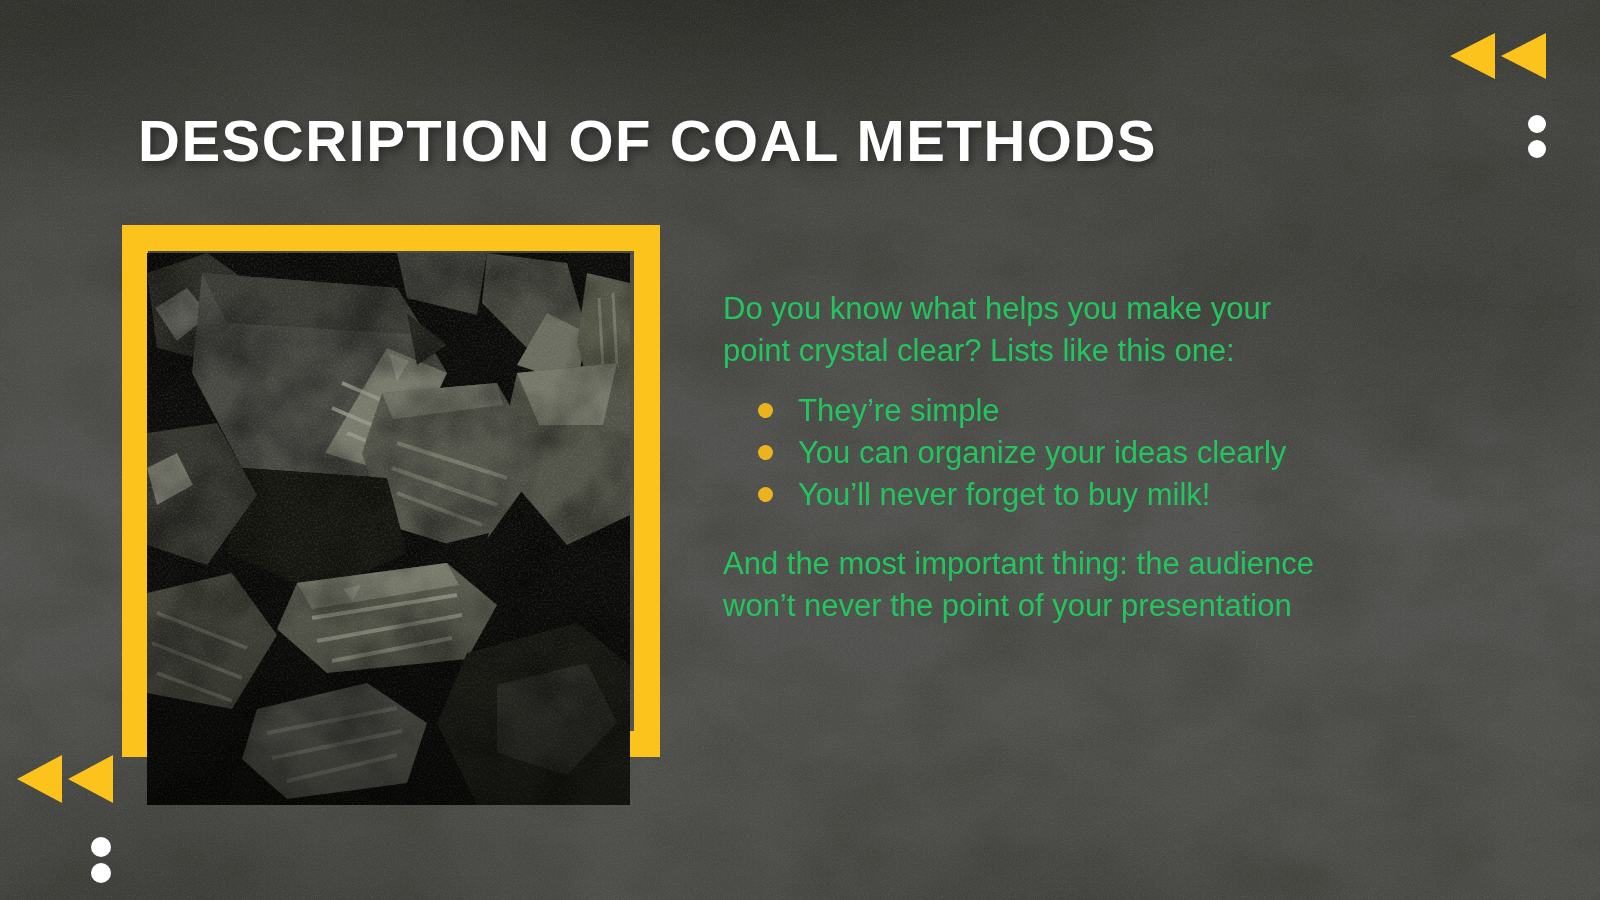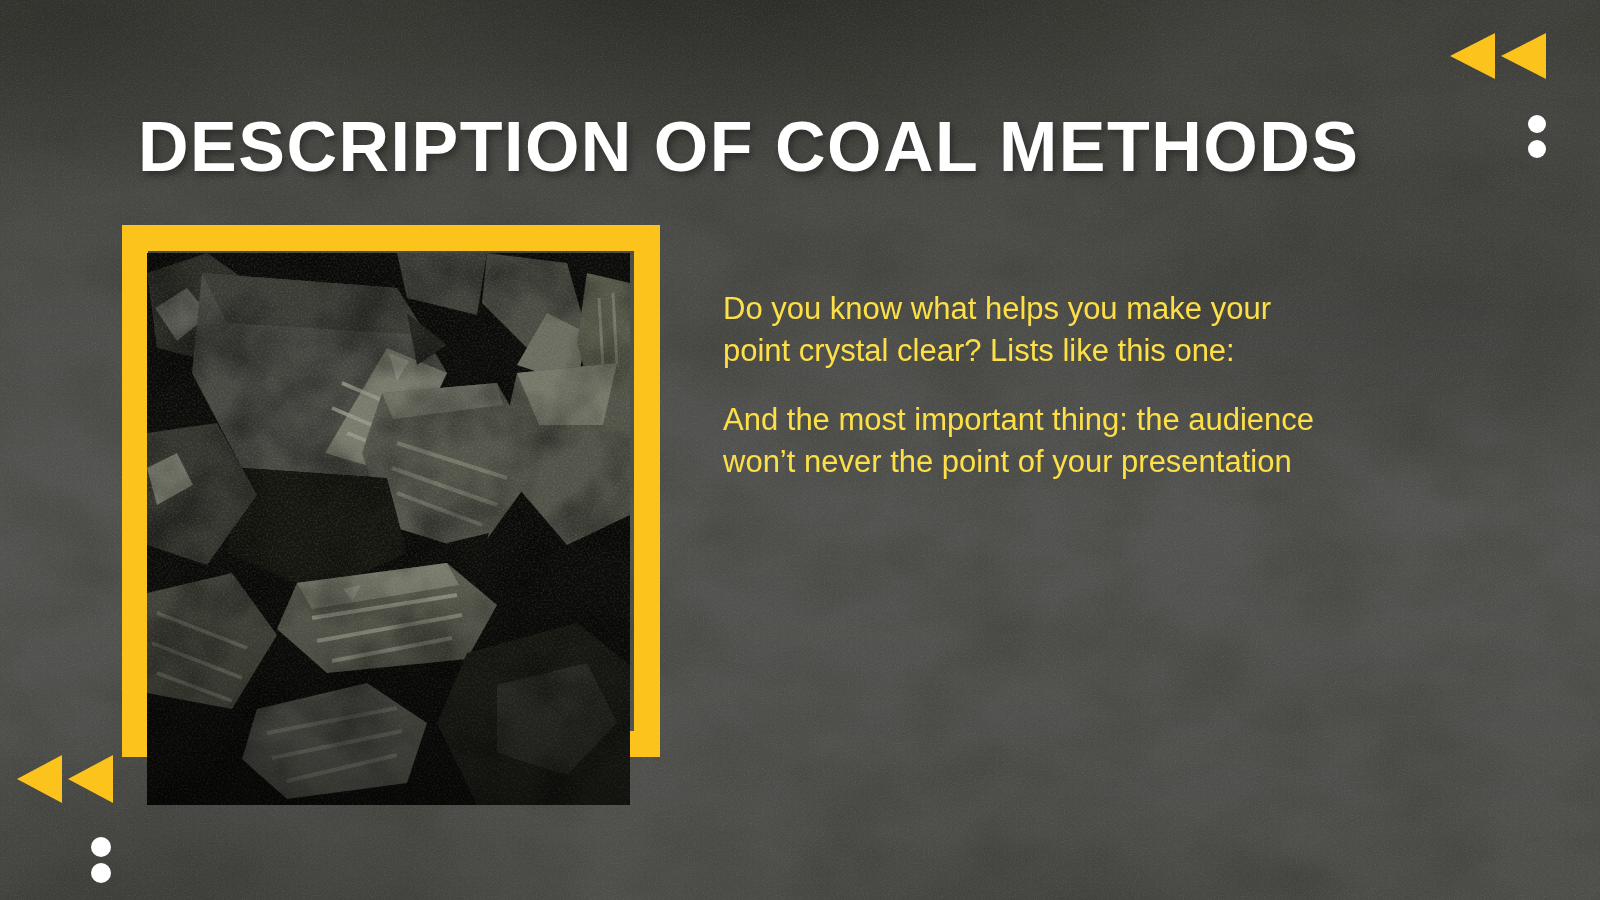--- a/index.html
+++ b/index.html
@@ -25,21 +25,21 @@
       radial-gradient(640px 300px at 66% 110%, rgba(14,14,11,0.26), rgba(0,0,0,0) 60%),
       linear-gradient(180deg, #3e3e3a 0%, #4a4a47 26%, #535351 56%, #4d4d4a 100%);
   }
   .bg-noise { position: absolute; inset: 0; display: block; }
 
   
   .title {
     position: absolute;
     left: 138px; top: 112px;
     margin: 0;
-    font-size: 70px;
+    font-size: 58px;
     line-height: 1;
     font-weight: 800;
     letter-spacing: 1.5px;
     color: #ffffff;
     text-shadow: 3px 4px 7px rgba(0,0,0,0.35);
     white-space: nowrap;
   }
 
   
   .frame {
@@ -55,21 +55,21 @@
     overflow: hidden;
     background: #0a0a08;
   }
   .photo svg { display: block; }
 
   
   .content {
     position: absolute;
     left: 723px; top: 288px;
     width: 690px;
-    color: #fde047;
+    color: #22c55e;
     font-size: 31px;
     line-height: 42px;
   }
   .content p { margin: 0; white-space: pre-line; }
   .bullets {
     list-style: none;
     margin: 18px 0 0 0;
     padding: 0 0 0 35px;
   }
   .bullets li { display: flex; gap: 25px; line-height: 42px; }
@@ -205,20 +205,34 @@
 
       <rect width="483" height="552" filter="url(#coalShade)"></rect>
       <rect width="483" height="552" filter="url(#coalGrain)"></rect>
       <rect width="483" height="552" fill="url(#vig)"></rect>
     </svg>
   </div>
 
   <div class="content">
     <p class="intro">Do you know what helps you make your
 point crystal clear? Lists like this one:</p>
+    <ul class="bullets">
+        <li>
+          <span class="bullet-dot"></span>
+          <span class="bullet-text">They’re simple</span>
+        </li>
+        <li>
+          <span class="bullet-dot"></span>
+          <span class="bullet-text">You can organize your ideas clearly</span>
+        </li>
+        <li>
+          <span class="bullet-dot"></span>
+          <span class="bullet-text">You’ll never forget to buy milk!</span>
+        </li>
+      </ul>
     <p class="outro">And the most important thing: the audience
 won’t never the point of your presentation</p>
   </div>
 
   <div class="rewind rewind-bl">
     <i class="tri"></i>
     <i class="tri"></i>
   </div>
   <div class="dots dots-bl">
     <i class="dot"></i>

